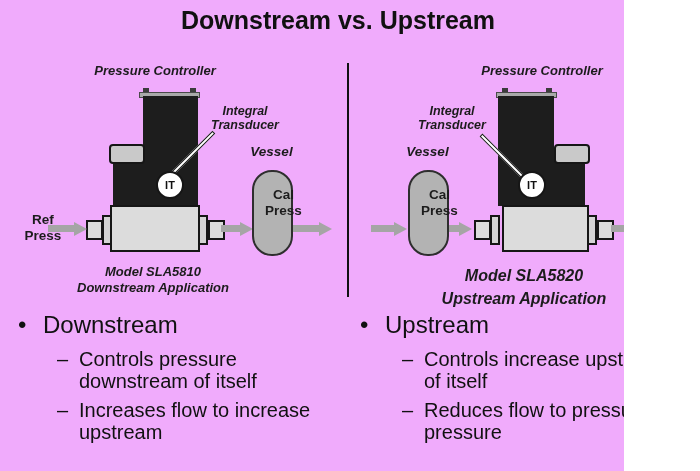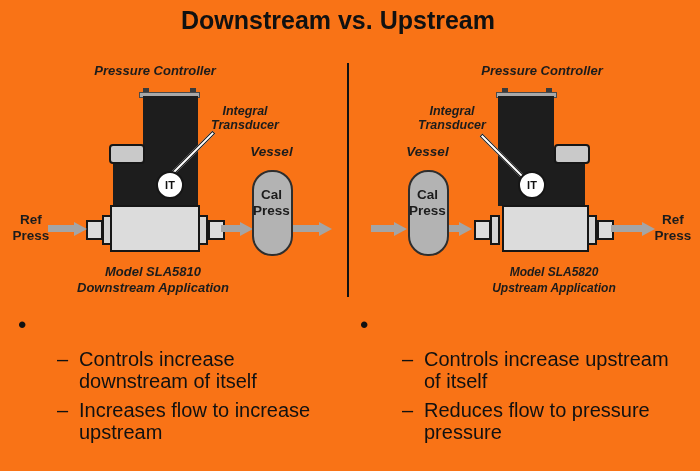--- a/index.html
+++ b/index.html
@@ -1,24 +1,24 @@
 <!DOCTYPE html>
 <html><head>
 <meta charset="utf-8">
 <style>
   html,body{margin:0;padding:0;background:#fff;}
-  .slide{position:relative;width:700px;height:471px;background:#f97316;overflow:hidden;
+  .slide{position:relative;width:624px;height:471px;background:#f0abfc;overflow:hidden;
          font-family:"Liberation Sans",sans-serif;color:#1a1a1a;}
   .abs{position:absolute;}
   
   .title{left:0;top:6;width:676px;top:6px;text-align:center;font-size:25px;font-weight:bold;color:#111;}
   
   .dlabel{font-weight:bold;font-style:italic;color:#1c1c1c;text-align:center;}
   .dlabel.sm{font-size:12.5px;line-height:13.5px;}
-  .plain-bold{font-weight:bold;color:#1c1c1c;text-align:center;font-size:13.5px;line-height:16px;}
+  .plain-bold{font-weight:bold;color:#1c1c1c;text-align:center;font-size:13.5px;line-height:16px;padding-left:12px;}
   .two-line{white-space:pre-line;}
   
   .black{background:#1d1d1d;}
   .cap{background:#a9a9a9;border:1px solid #4a4a4a;height:4px;}
   .bump{background:#3c3c3c;width:6px;height:4px;}
   .tab{background:#c9c9c9;border:2px solid #161616;border-radius:4px;}
   .base{background:#dcdcdc;border:2px solid #161616;}
   .nut{background:#dcdcdc;border:2px solid #161616;}
   .flange{background:#d4d4d4;border:2px solid #161616;}
   .flow{background:#a5a5a5;height:7px;}
@@ -116,43 +116,45 @@
     <div class="abs ahead" style="left:642px;top:222px;"></div>
 
     <div class="abs plain-bold two-line" style="left:650px;top:212px;width:46px;">Ref
 Press</div>
 
     <div class="abs dlabel" style="left:402px;top:144px;width:51px;font-size:13.5px;">Vessel</div>
     <div class="abs vessel" style="left:408px;top:170px;width:37px;height:82px;"></div>
     <div class="abs plain-bold two-line" style="left:408px;top:187px;width:39px;">Cal
 Press</div>
 
-    <div class="abs dlabel two-line" style="left:454px;top:264px;width:200px;font-size:12px;line-height:16px;">Model SLA5820
+    <div class="abs dlabel two-line" style="left:424px;top:264px;width:200px;font-size:16px;line-height:23px;">Model SLA5820
 Upstream Application</div>
   </div>
 
   <div class="abs" style="left:18px;top:311px;">
     <div class="bhead">
       <span class="dot">•</span>
+      <span>Downstream</span>
     </div>
     <div class="sublist" style="margin:9px 0 0 39px;">
       <div class="subitem">
         <span class="dash">–</span>
-        <span class="stext">Controls increase downstream of itself</span>
+        <span class="stext">Controls pressure downstream of itself</span>
       </div>
       <div class="subitem">
         <span class="dash">–</span>
         <span class="stext">Increases flow to increase upstream</span>
       </div>
     </div>
   </div>
 
   <div class="abs" style="left:360px;top:311px;">
     <div class="bhead">
       <span class="dot">•</span>
+      <span>Upstream</span>
     </div>
     <div class="sublist" style="margin:9px 0 0 42px;">
       <div class="subitem">
         <span class="dash">–</span>
         <span class="stext">Controls increase upstream of itself</span>
       </div>
       <div class="subitem">
         <span class="dash">–</span>
         <span class="stext">Reduces flow to pressure pressure</span>
       </div>

